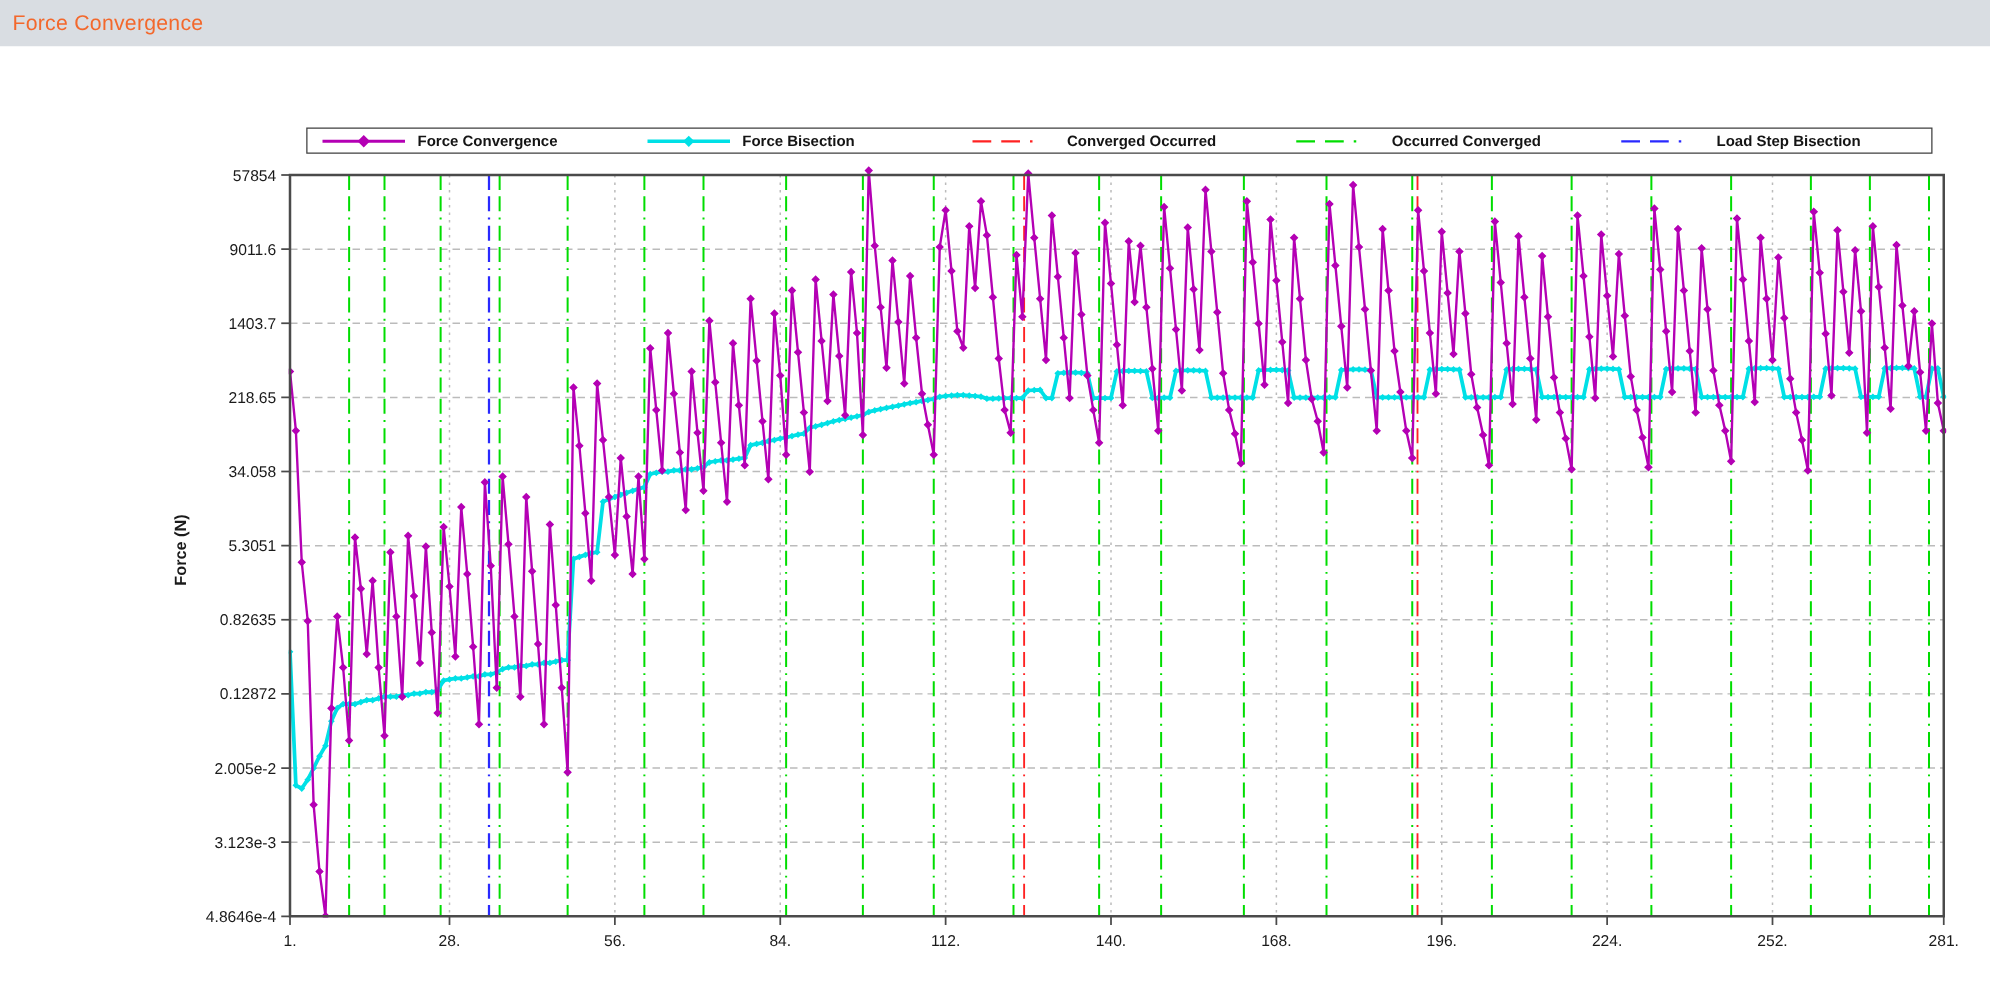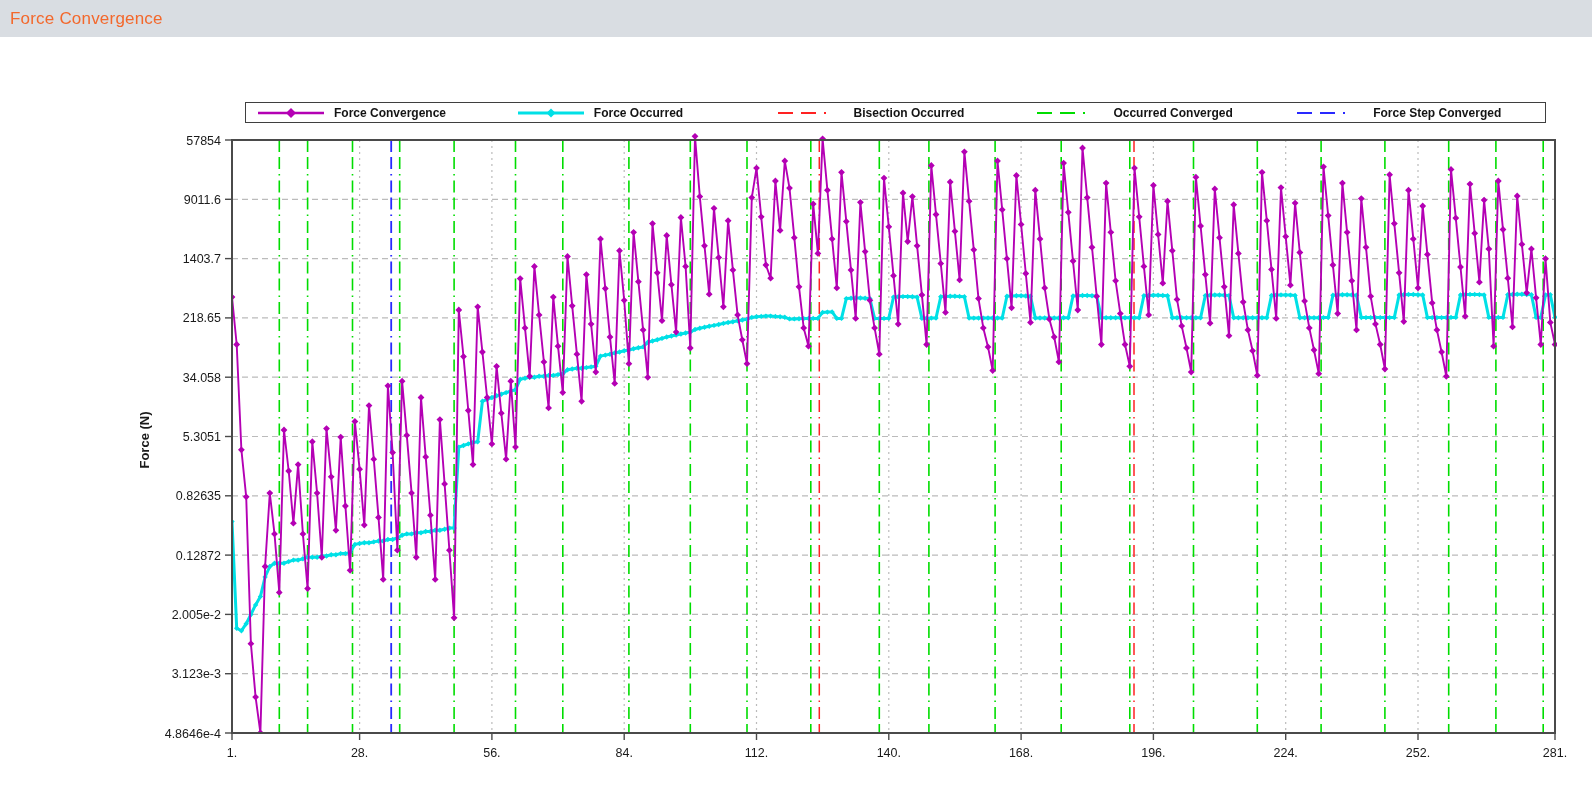--- a/index.html
+++ b/index.html
@@ -143,33 +143,33 @@
       <line class="sw-line" x1="3" y1="7" x2="69" y2="7" stroke-width="2.4" stroke="#b400b4"></line>
       <path class="sw-marker" d="M36 2 L41 7 L36 12 L31 7 Z" fill="#b400b4"></path>
     </svg>
     <span>Force Convergence</span>
   </div>
   <div class="legend-item">
     <svg width="72" height="14">
       <line class="sw-line" x1="3" y1="7" x2="69" y2="7" stroke-width="2.8" stroke="#00e0e6"></line>
       <path class="sw-marker" d="M36 2.5 L40.5 7 L36 11.5 L31.5 7 Z" fill="#00e0e6"></path>
     </svg>
-    <span>Force Occurred</span>
+    <span>Force Bisection</span>
   </div>
   <div class="legend-item">
     <svg width="72" height="14">
       <line class="sw-line" x1="3" y1="7" x2="69" y2="7" stroke-width="1.8" stroke-dasharray="15 8 15 8 2 30" stroke="#ff2222"></line>
     </svg>
-    <span>Bisection Occurred</span>
+    <span>Converged Occurred</span>
   </div>
   <div class="legend-item">
     <svg width="72" height="14">
       <line class="sw-line" x1="3" y1="7" x2="69" y2="7" stroke-width="1.8" stroke-dasharray="15 8 15 8 2 30" stroke="#00dd00"></line>
     </svg>
     <span>Occurred Converged</span>
   </div>
   <div class="legend-item">
     <svg width="72" height="14">
       <line class="sw-line" x1="3" y1="7" x2="69" y2="7" stroke-width="1.8" stroke-dasharray="15 8 15 8 2 30" stroke="#2929ff"></line>
     </svg>
-    <span>Force Step Converged</span>
+    <span>Load Step Bisection</span>
   </div>
 </div>
 
 </body></html>

